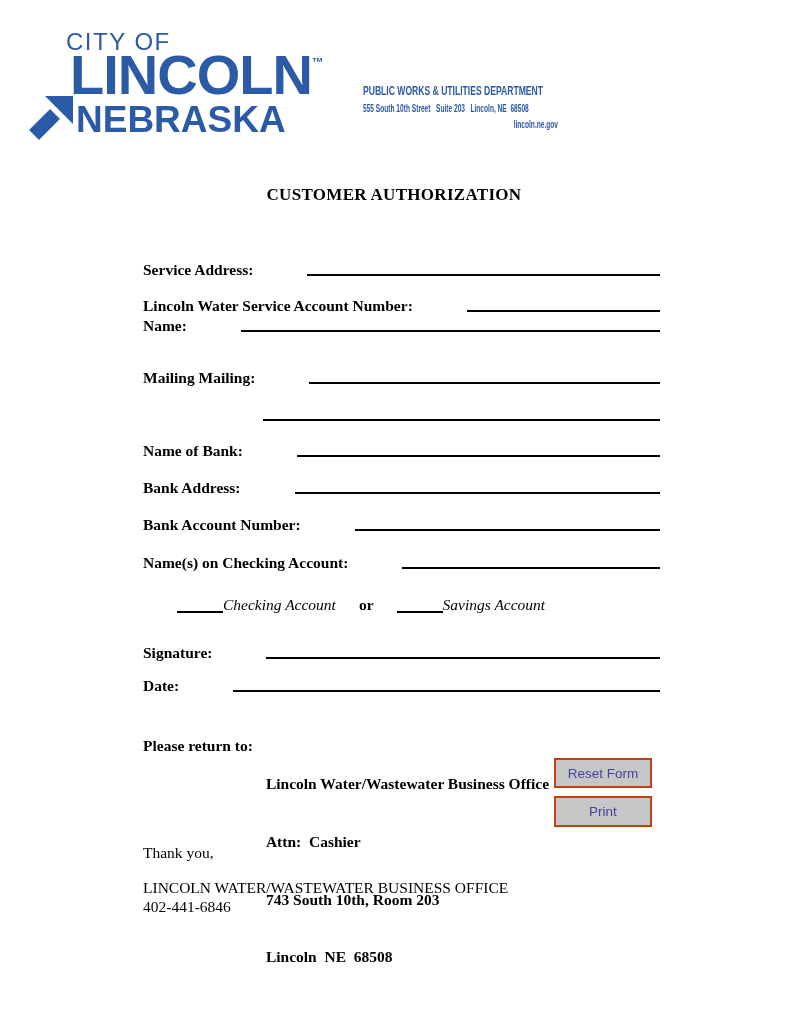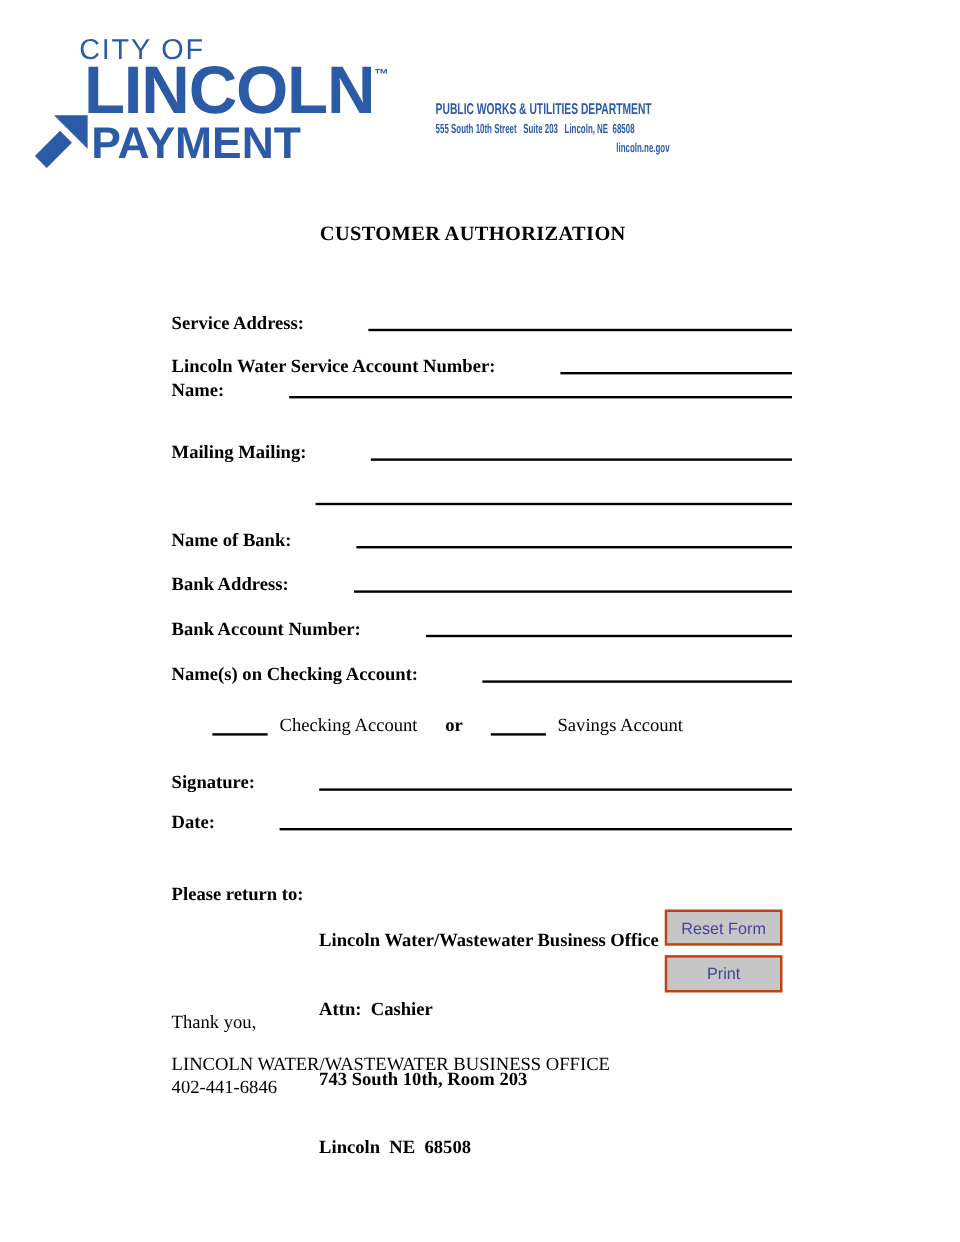--- a/index.html
+++ b/index.html
@@ -80,21 +80,21 @@
   
   .acct-type-row{
     position:absolute;left:177px;top:592px;height:21px;
     display:flex;align-items:flex-end;
     font-size:15.5px;line-height:1;white-space:nowrap;
   }
   .blank-field{
     display:inline-block;width:46px;height:17px;
     border-bottom:2px solid #000;
   }
-  .acct-type-row .lbl{margin-left:10px;margin-bottom:1px;}
+  .acct-type-row .lbl{margin-bottom:1px;font-style:italic;}
   .acct-type-row .or{font-weight:bold;margin-left:23px;margin-bottom:1px;}
   .acct-type-row .blank2{margin-left:23px;}
 
   
   .return-block{
     position:absolute;left:143px;top:736px;
     display:flex;font-weight:bold;font-size:15.5px;line-height:19.2px;
     white-space:pre;
   }
   .return-address{margin-left:13px;}
@@ -120,21 +120,21 @@
 
 <div class="page">
 
   <div class="logo-block">
     <div class="city-of">CITY OF</div>
     <div class="lincoln"><span>LINCOLN</span><span class="tm">™</span></div>
     <svg class="arrow-icon" width="45" height="45" viewBox="0 0 45 45">
       <polygon points="44,1 16,1 44,29" fill="#2b5aa7"></polygon>
       <path d="M5 40 L26 19" stroke="#2b5aa7" stroke-width="14" fill="none"></path>
     </svg>
-    <div class="nebraska">PAYMENT</div>
+    <div class="nebraska">NEBRASKA</div>
   </div>
 
   <div class="dept-block">
     <div class="dept-name">PUBLIC WORKS &amp; UTILITIES DEPARTMENT</div>
     <div class="dept-addr">555 South 10th Street   Suite 203   Lincoln, NE  68508</div>
     <div class="dept-web">lincoln.ne.gov</div>
   </div>
 
   <div class="form-title">
     <div>CUSTOMER AUTHORIZATION</div>

